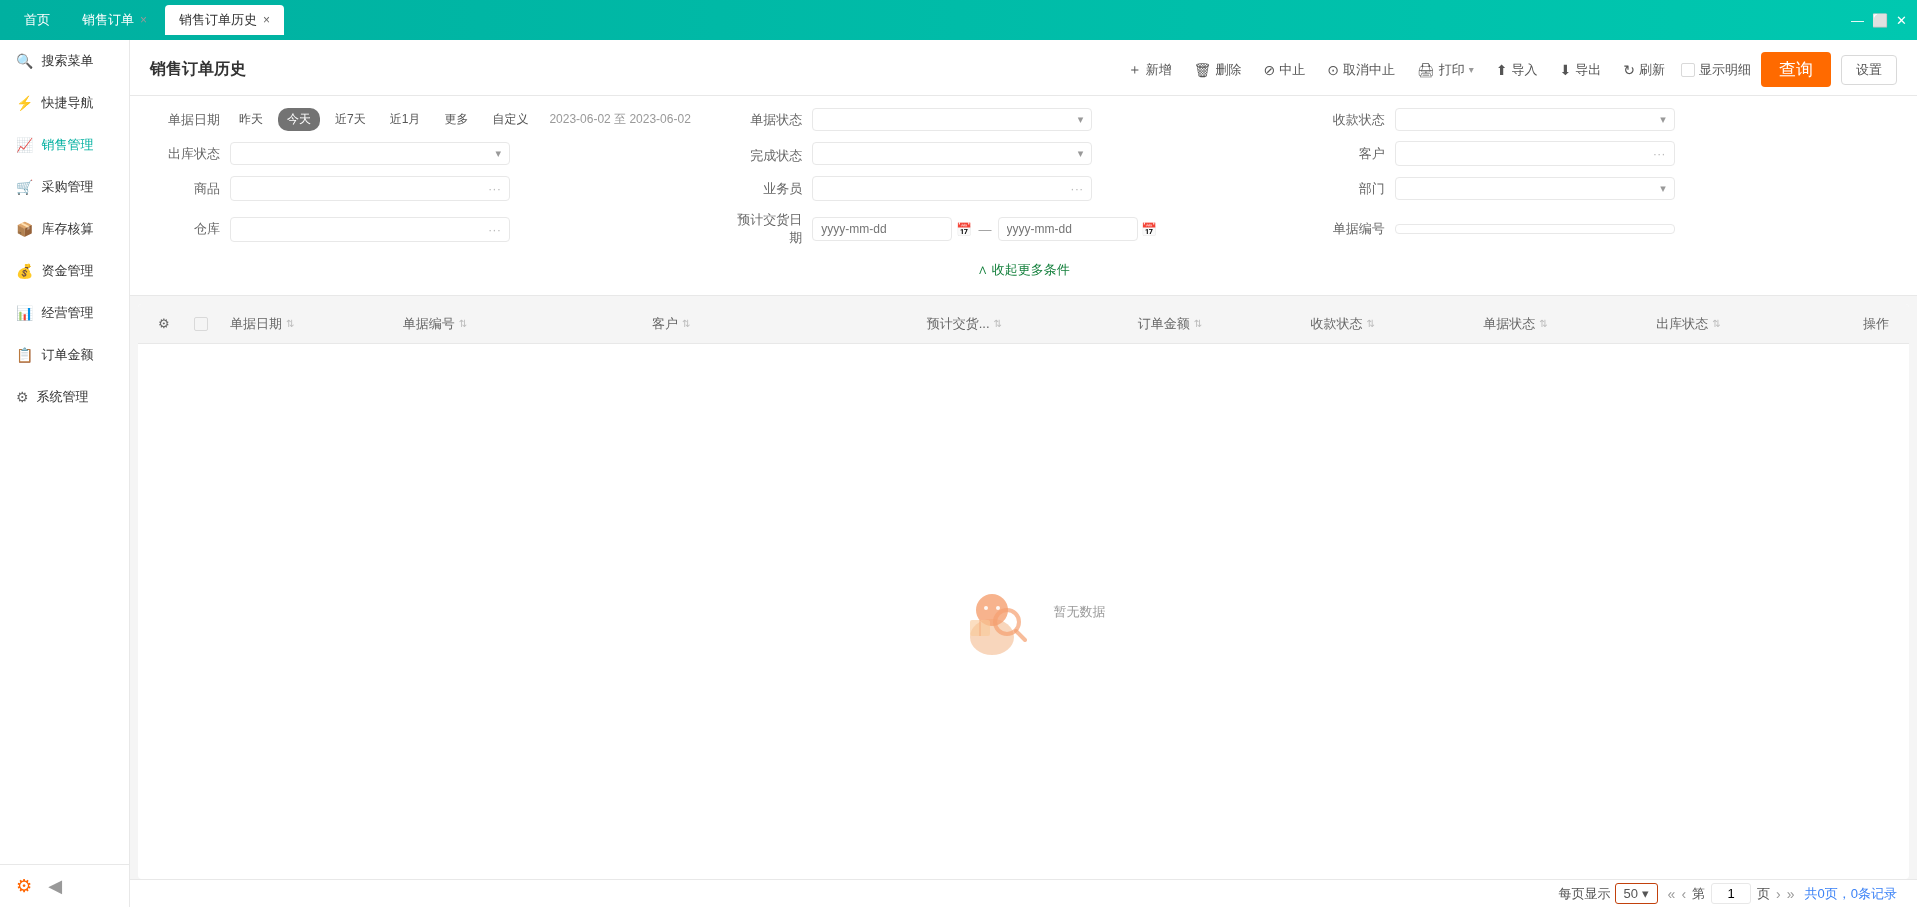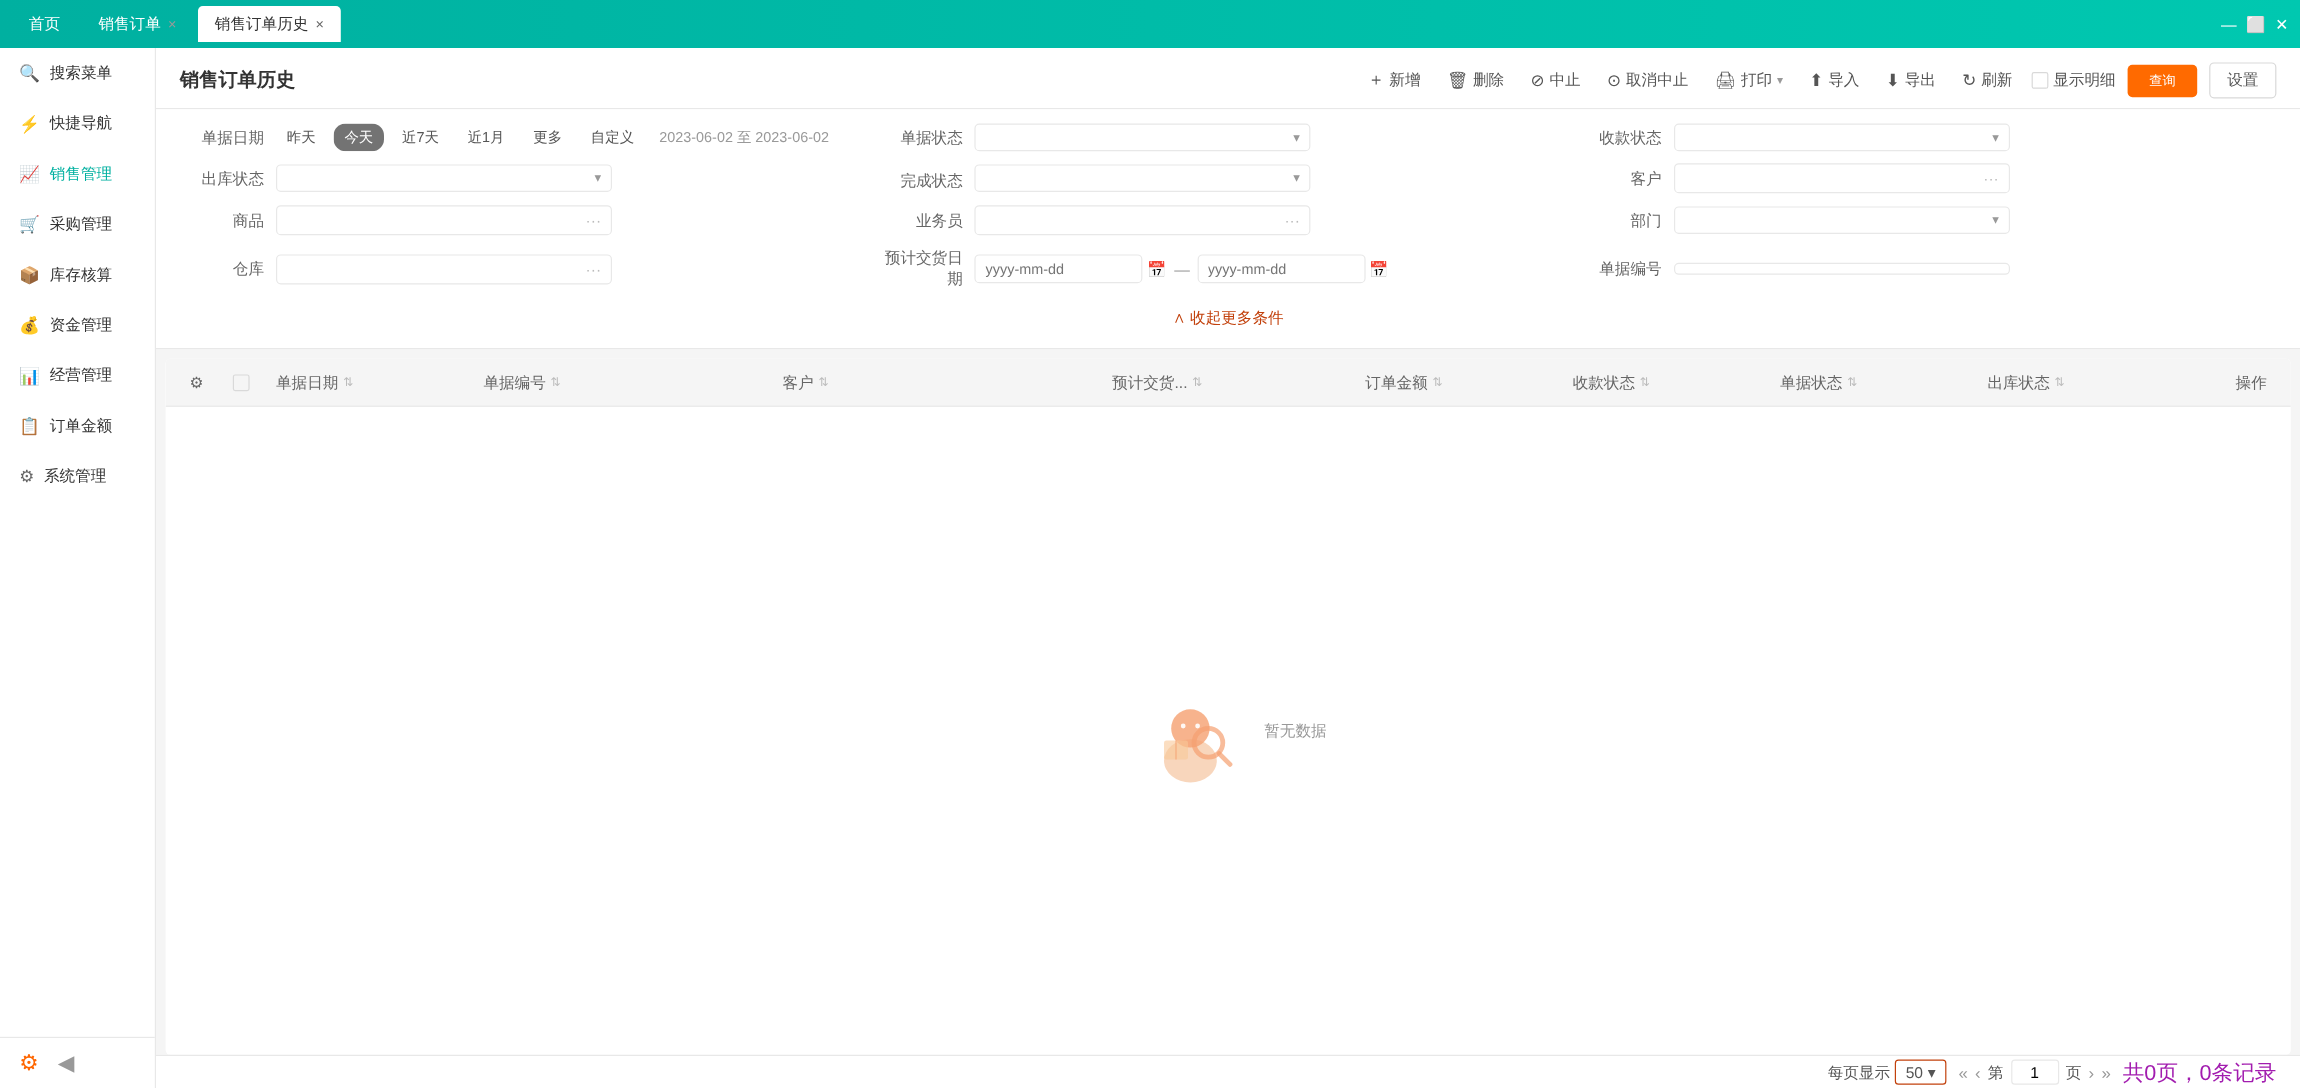--- a/index.html
+++ b/index.html
@@ -118,21 +118,21 @@
       border-radius: 3px;
     }
     .toolbar-btn .btn-icon { font-size: 14px; }
     .btn-query {
       background: #ff6a00;
       color: #fff;
       border: none;
       padding: 6px 18px;
       border-radius: 4px;
       cursor: pointer;
-      font-size: 11px;
+      font-size: 17px;
     }
     .btn-setting {
       background: #fff;
       color: #555;
       border: 1px solid #d9d9d9;
       padding: 5px 14px;
       border-radius: 4px;
       cursor: pointer;
       font-size: 13px;
     }
@@ -198,21 +198,21 @@
     .input-control {
       border: 1px solid #e8e8e8;
       border-radius: 4px;
       padding: 4px 8px;
       width: 280px;
       background: #fff;
     }
     .dots-btn { color: #bbb; cursor: pointer; margin-left: 4px; }
     .collapse-row {
       text-align: center;
-      color: #c2410c;
+      color: #15803d;
       cursor: pointer;
       font-size: 12px;
       padding: 4px 0;
     }
 
     
     .date-input {
       border: 1px solid #e8e8e8;
       border-radius: 4px;
       padding: 4px 8px;
@@ -314,21 +314,21 @@
       color: #555;
     }
     .page-nav-btn { cursor: pointer; color: #999; font-size: 14px; }
     .page-input {
       width: 40px;
       border: 1px solid #e8e8e8;
       border-radius: 3px;
       padding: 2px 6px;
       text-align: center;
     }
-    .page-total { color: #a21caf; font-size: 18px; }
+    .page-total { color: #3b82f6; font-size: 13px; }
 
     
     .cb { width: 14px; height: 14px; border: 1px solid #d9d9d9; border-radius: 2px; cursor: pointer; display: inline-block; }
     .wc-btn { color: #fff; cursor: pointer; font-size: 16px; }
   </style>
 </head>
 <body>
 
 <div class="top-bar">
   <div class="tab-item">

